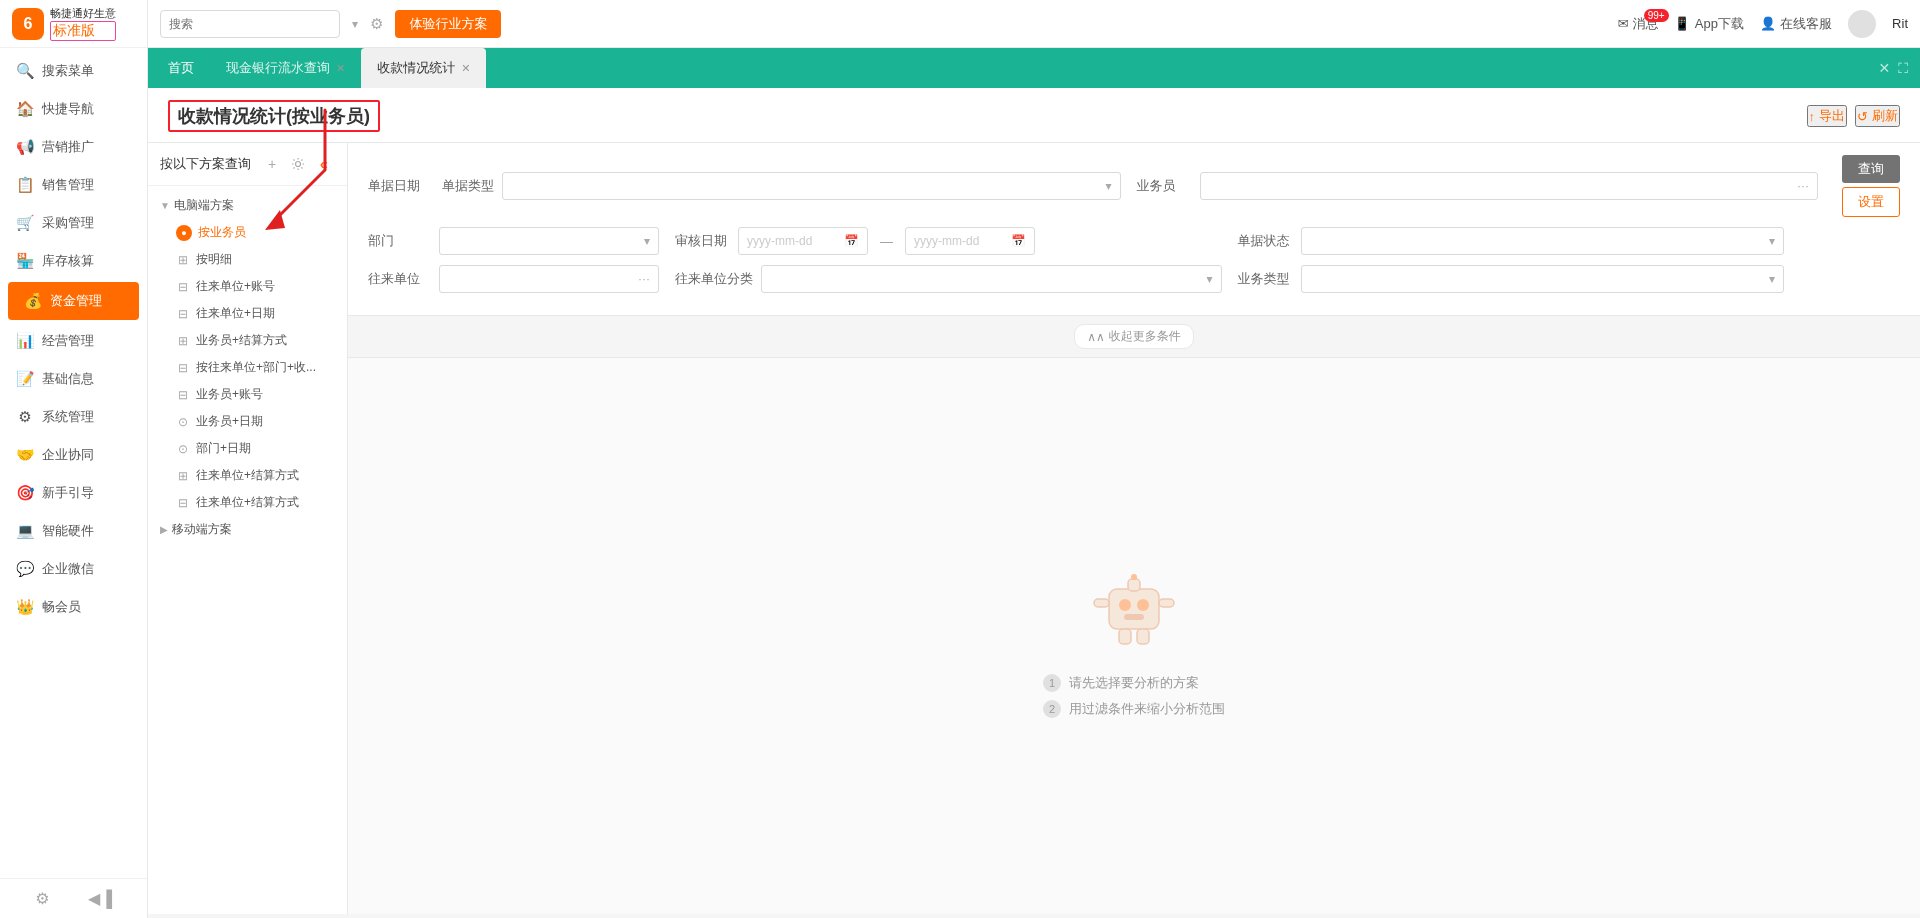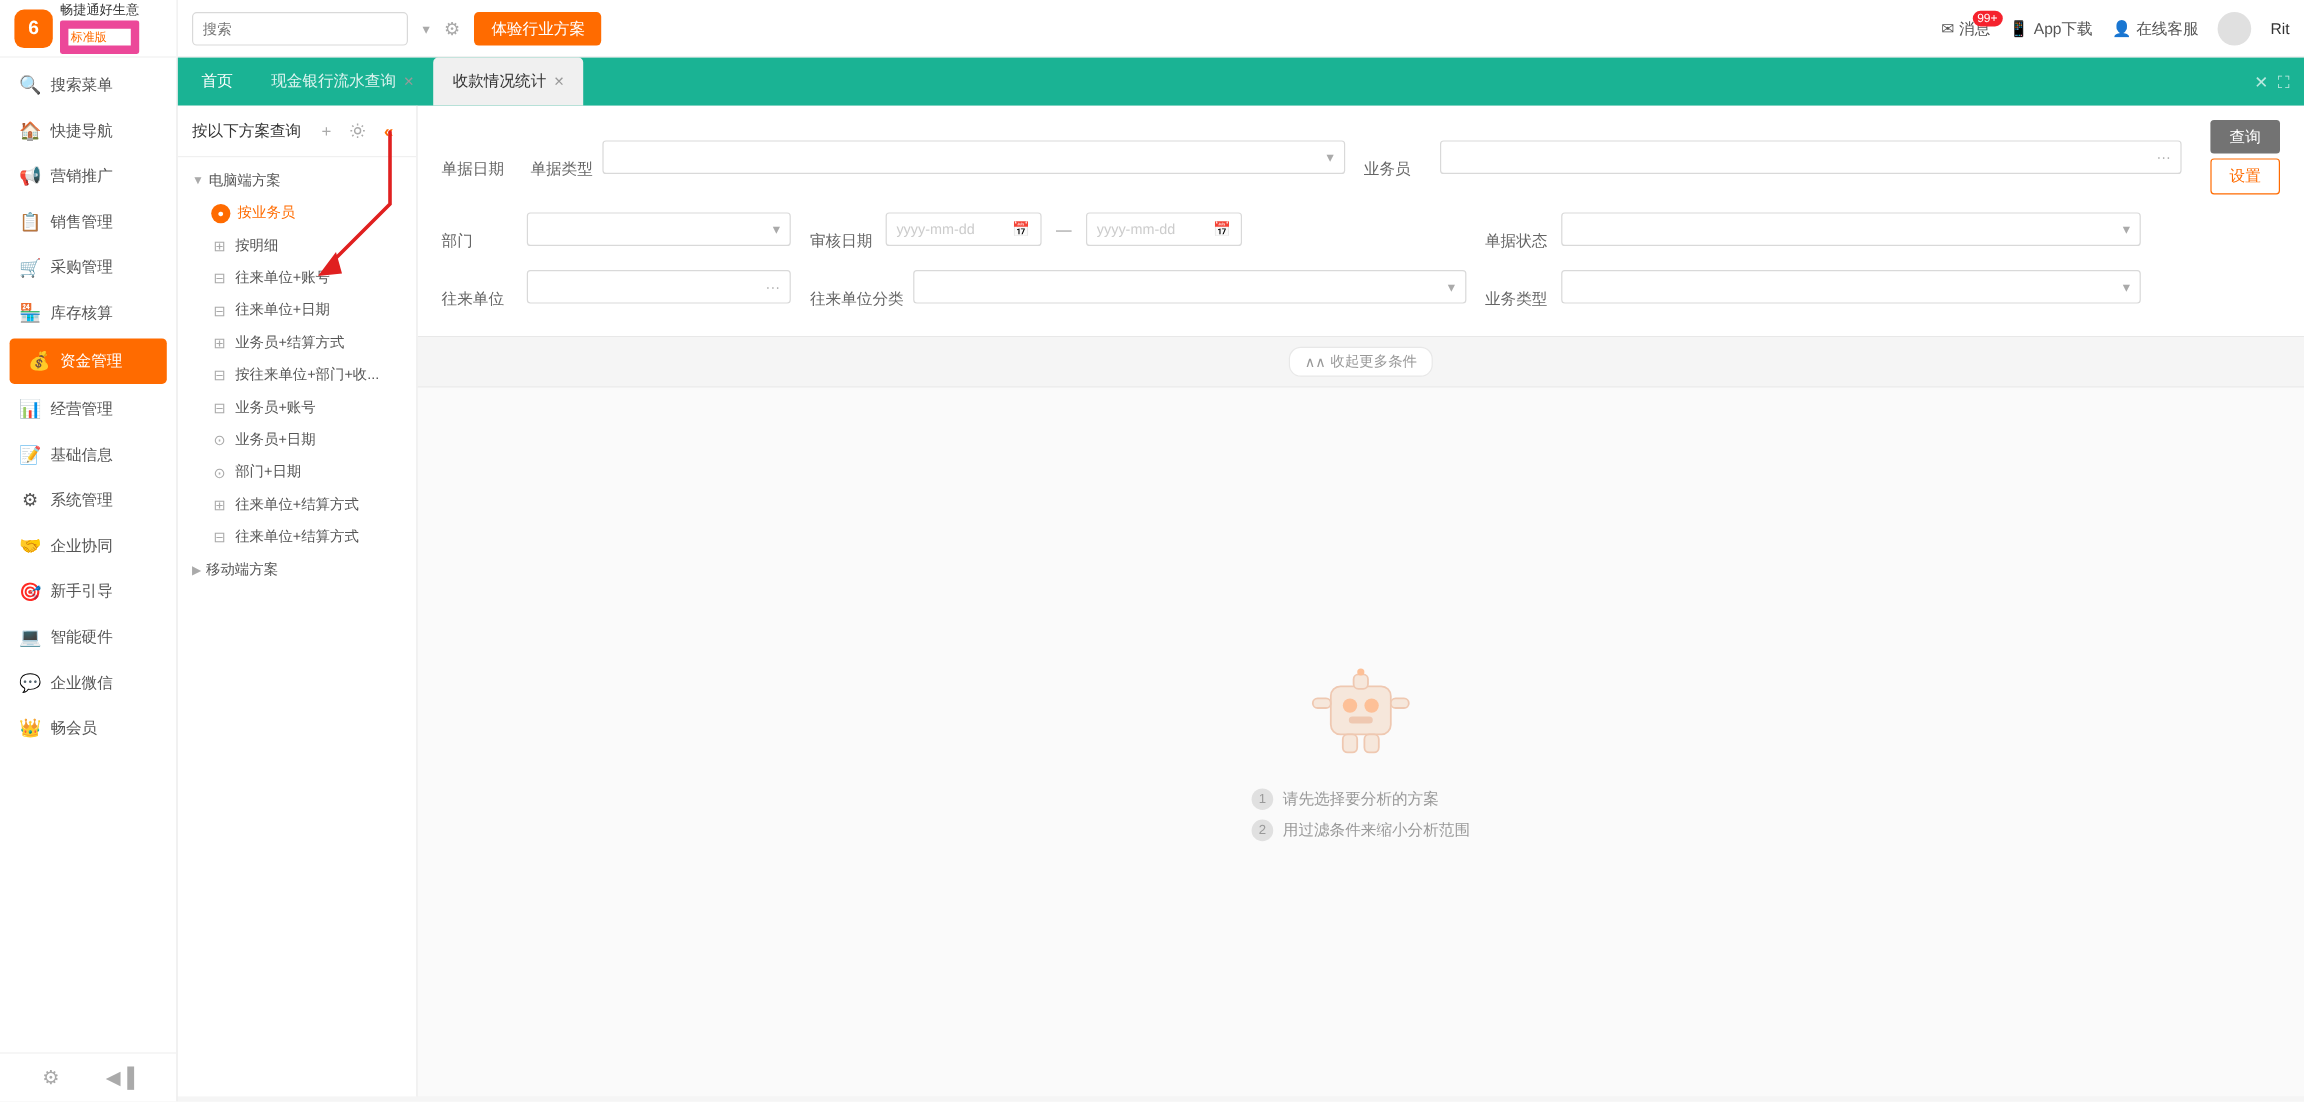--- a/index.html
+++ b/index.html
@@ -30,21 +30,21 @@
       border-radius: 8px;
       display: flex;
       align-items: center;
       justify-content: center;
       color: white;
       font-weight: bold;
       font-size: 16px;
       margin-right: 6px;
     }
     .logo-text { font-size: 11px; color: #333; line-height: 1.3; }
-    .logo-badge { font-size: 10px; color: #ff6b00; border: 7px solid #ec4899; padding: 0 2px; border-radius: 2px; }
+    .logo-badge { font-size: 14px; color: #ff6b00; border: 1px solid #ec4899; padding: 0 2px; border-radius: 2px; }
 
     .sidebar-nav { flex: 1; overflow-y: auto; padding: 4px 0; }
     .nav-item {
       display: flex;
       align-items: center;
       padding: 10px 16px;
       cursor: pointer;
       color: #555;
       font-size: 13px;
       gap: 8px;
@@ -214,21 +214,21 @@
       background: #fff;
       padding: 12px 20px;
       border-bottom: 1px solid #e8e8e8;
     }
     .filter-row {
       display: flex;
       align-items: center;
       margin-bottom: 10px;
       gap: 16px;
     }
-    .filter-label { color: #666; font-size: 13px; white-space: nowrap; min-width: 55px; margin-top: 20px; }
+    .filter-label { color: #666; font-size: 13px; white-space: nowrap; min-width: 55px; }
     .filter-date-row { display: flex; align-items: center; gap: 6px; flex: 1; }
     .date-btn {
       padding: 3px 8px;
       font-size: 12px;
       border: 1px solid #d9d9d9;
       border-radius: 3px;
       cursor: pointer;
       background: #fff;
       color: #555;
     }
@@ -461,20 +461,35 @@
     <div class="tab active">
       <span>收款情况统计</span>
       <span class="close-icon">✕</span>
     </div>
     <div class="tabbar-right">
       <span class="tabbar-win-btn">✕</span>
       <span class="tabbar-win-btn">⛶</span>
     </div>
   </div>
 
+  <div class="page-header">
+    <div class="page-title-row">
+      <span class="page-title">收款情况统计(按业务员)</span>
+      <div class="page-actions">
+        <button class="export-btn">
+          <span>↑</span>
+          <span>导出</span>
+        </button>
+        <button class="refresh-btn">
+          <span>↺</span>
+          <span>刷新</span>
+        </button>
+      </div>
+    </div>
+  </div>
 
   <div class="content-area">
 
     <div class="left-panel">
       <div class="left-panel-header">
         <span class="left-panel-header-text">按以下方案查询</span>
         <div class="left-panel-actions">
           <span class="icon-btn">+</span>
           <span class="icon-btn">
             <svg width="14" height="14" viewBox="0 0 14 14" fill="none">

